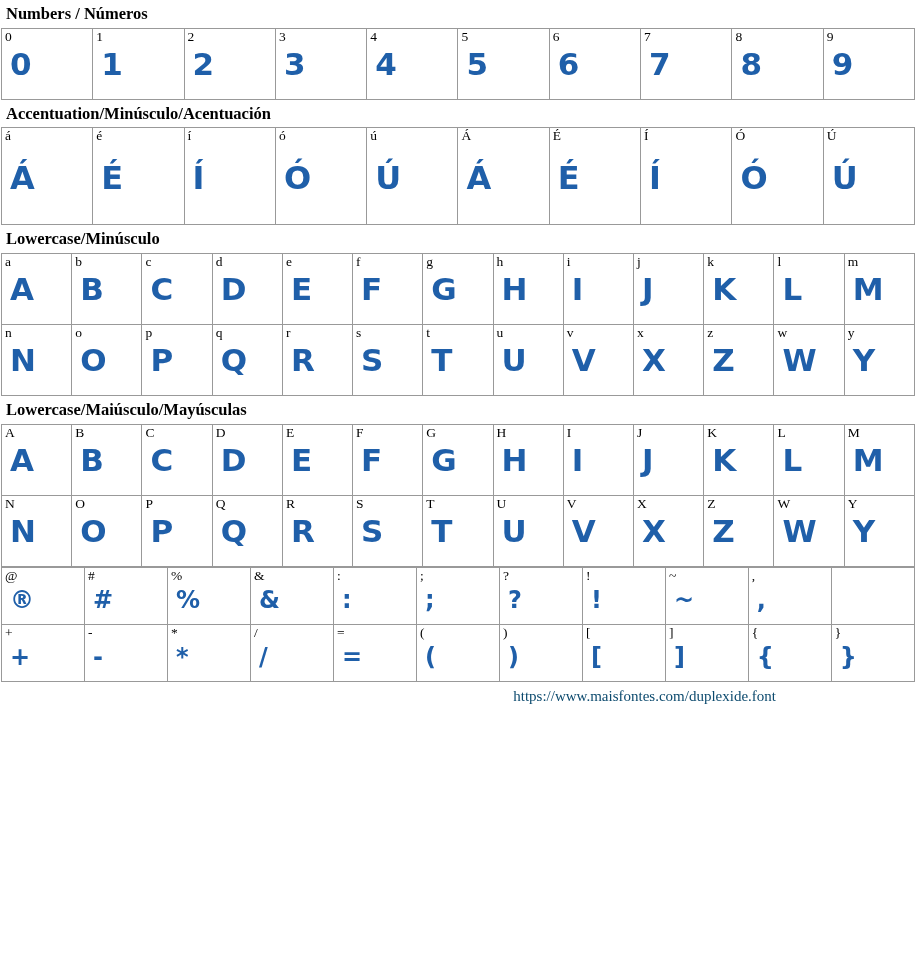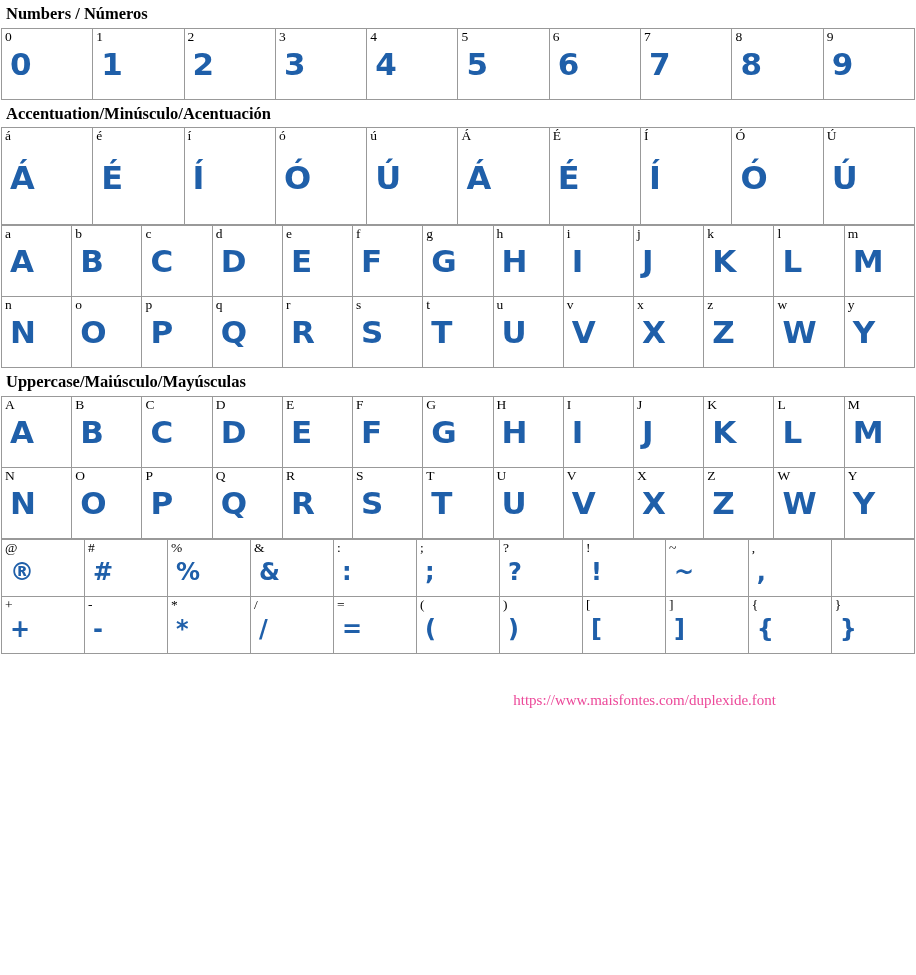--- a/index.html
+++ b/index.html
@@ -76,23 +76,22 @@
   table.grid.lower td { height: 70px; }
   table.grid.upper td { height: 70px; }
   table.grid.others td { height: 56px; }
   table.grid.others .cell { height: 56px; }
   table.grid.others .cell .glyph { top: 20px; font-size: 24px; }
 
   .footer {
     text-align: right;
     font-family: "Liberation Serif", serif;
     font-size: 15px;
-    color: #ec4899;
+    color: #0c4a6e;
     padding: 6px 8px 0 0;
-    margin-top: 32px;
   }
 </style>
 </head>
 <body>
 
 <div class="page">
   <div id="sections-root">
       <div class="section-title">Numbers / Números</div>
       <table class="grid numbers">
         <colgroup>
@@ -244,20 +243,21 @@
             </td>
             <td>
               <div class="cell">
                 <div class="lbl">Ú</div>
                 <div class="glyph">Ú</div>
               </div>
             </td>
           </tr>
         </tbody>
       </table>
+      <div class="section-title">Lowercase/Minúsculo</div>
       <table class="grid lower">
         <colgroup>
           <col style="width: 7.69231%;">
           <col style="width: 7.69231%;">
           <col style="width: 7.69231%;">
           <col style="width: 7.69231%;">
           <col style="width: 7.69231%;">
           <col style="width: 7.69231%;">
           <col style="width: 7.69231%;">
           <col style="width: 7.69231%;">
@@ -423,21 +423,21 @@
             </td>
             <td>
               <div class="cell">
                 <div class="lbl">y</div>
                 <div class="glyph">Y</div>
               </div>
             </td>
           </tr>
         </tbody>
       </table>
-      <div class="section-title">Uppercase/Maiúsculo/Mayúsculas</div>
+      <div class="section-title">Lowercase/Maiúsculo/Mayúsculas</div>
       <table class="grid upper">
         <colgroup>
           <col style="width: 7.69231%;">
           <col style="width: 7.69231%;">
           <col style="width: 7.69231%;">
           <col style="width: 7.69231%;">
           <col style="width: 7.69231%;">
           <col style="width: 7.69231%;">
           <col style="width: 7.69231%;">
           <col style="width: 7.69231%;">

